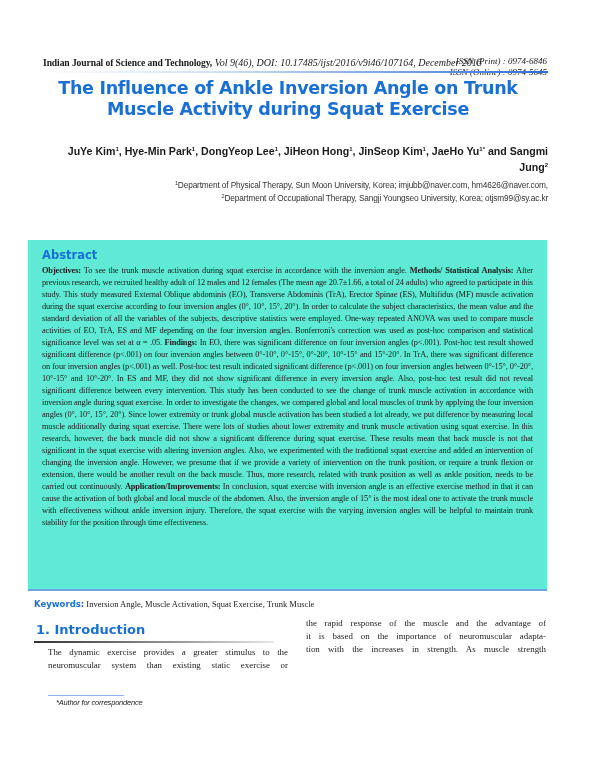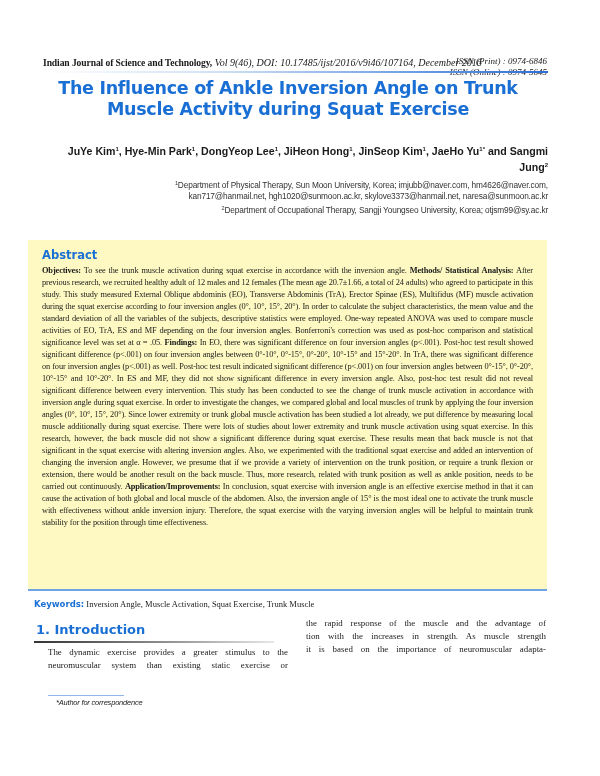--- a/index.html
+++ b/index.html
@@ -12,21 +12,21 @@
   .head-rule { position: absolute; left: 43px; top: 71px; width: 505px; height: 2px; background: linear-gradient(to right, #ffffff 0%, #cfe0f5 35%, #2a6fd6 100%); }
 
   .title { position: absolute; right: 52px; top: 78px; width: 520px; text-align: center; font-family: "DejaVu Sans", "Liberation Sans", sans-serif; font-weight: bold; font-size: 17.5px; line-height: 21px; color: #1a6fd4; letter-spacing: -0.3px; }
 
   .authors { position: absolute; right: 52px; top: 142px; width: 520px; text-align: right; font-family: "Liberation Sans", "DejaVu Sans", sans-serif; font-weight: bold; font-size: 10.6px; line-height: 14px; color: #1a1a1a; }
   .authors sup { font-size: 6px; vertical-align: 4px; }
 
   .affil { position: absolute; right: 52px; top: 178px; width: 540px; text-align: right; font-family: "Liberation Sans", "DejaVu Sans", sans-serif; font-size: 8.3px; line-height: 11.3px; color: #333; letter-spacing: -0.15px; }
   .affil sup { font-size: 5.5px; vertical-align: 3px; }
 
-  .abstract-box { position: absolute; left: 28px; top: 240px; width: 491px; padding: 0 14px; height: 349px; background: #fef9c3; border-bottom: 2px solid #6fa3e6; }
+  .abstract-box { position: absolute; left: 28px; top: 240px; width: 491px; padding: 0 14px; height: 349px; background: #5eead4; border-bottom: 2px solid #6fa3e6; }
   .abstract-title { font-family: "DejaVu Sans", "Liberation Sans", sans-serif; font-weight: bold; color: #1a6fd4; font-size: 11.5px; margin-top: 8px; height: 17px; }
   .abstract-body { font-size: 8.35px; line-height: 12px; text-align: justify; color: #1a1a1a; letter-spacing: -0.12px; }
   .abstract-body b { font-weight: bold; }
 
   .keywords { position: absolute; left: 34px; top: 598px; font-size: 8.5px; line-height: 12px; color: #1a1a1a; }
   .keywords .kw-label { font-family: "DejaVu Sans", "Liberation Sans", sans-serif; font-weight: bold; color: #1a6fd4; font-size: 8.5px; }
 
   .intro-heading { position: absolute; left: 36px; top: 622px; font-family: "DejaVu Sans", "Liberation Sans", sans-serif; font-weight: bold; font-size: 13px; color: #1a6fd4; line-height: 16px; }
   .intro-rule { position: absolute; left: 34px; top: 641px; width: 240px; height: 2px; background: linear-gradient(to right, #333 0%, #999 60%, #e8e8e8 100%); }
 
@@ -58,21 +58,20 @@
 
 <div class="authors">
   <div>
     <span>JuYe Kim</span><sup>1</sup><span>, </span><span>Hye-Min Park</span><sup>1</sup><span>, </span><span>DongYeop Lee</span><sup>1</sup><span>, </span><span>JiHeon Hong</span><sup>1</sup><span>, </span><span>JinSeop Kim</span><sup>1</sup><span>, </span><span>JaeHo Yu</span><sup>1*</sup><span> and Sangmi</span>
   </div>
   <div><span>Jung</span><sup>2</sup></div>
 </div>
 
 <div class="affil">
   <div><sup>1</sup><span>Department of Physical Therapy, Sun Moon University, Korea; imjubb@naver.com, hm4626@naver.com,</span></div>
-  <div><span>kan717@hanmail.net, hgh1020@sunmoon.ac.kr, skylove3373@hanmail.net, naresa@sunmoon.ac.kr</span></div>
   <div><sup>2</sup><span>Department of Occupational Therapy, Sangji Youngseo University, Korea; otjsm99@sy.ac.kr</span></div>
 </div>
 
 <div class="abstract-box">
   <div class="abstract-title">Abstract</div>
   <div class="abstract-body"><b>Objectives:</b><span> To see the trunk muscle activation during squat exercise in accordance with the inversion angle. </span><b>Methods/ Statistical Analysis:</b><span> After previous research, we recruited healthy adult of 12 males and 12 females (The mean age 20.7±1.66, a total of 24 adults) who agreed to participate in this study. This study measured External Oblique abdominis (EO), Transverse Abdominis (TrA), Erector Spinae (ES), Multifidus (MF) muscle activation during the squat exercise according to four inversion angles (0°, 10°, 15°, 20°). In order to calculate the subject characteristics, the mean value and the standard deviation of all the variables of the subjects, descriptive statistics were employed. One-way repeated ANOVA was used to compare muscle activities of EO, TrA, ES and MF depending on the four inversion angles. Bonferroni's correction was used as post-hoc comparison and statistical significance level was set at α = .05. </span><b>Findings:</b><span> In EO, there was significant difference on four inversion angles (p&lt;.001). Post-hoc test result showed significant difference (p&lt;.001) on four inversion angles between 0°-10°, 0°-15°, 0°-20°, 10°-15° and 15°-20°. In TrA, there was significant difference on four inversion angles (p&lt;.001) as well. Post-hoc test result indicated significant difference (p&lt;.001) on four inversion angles between 0°-15°, 0°-20°, 10°-15° and 10°-20°. In ES and MF, they did not show significant difference in every inversion angle. Also, post-hoc test result did not reveal significant difference between every intervention. This study has been conducted to see the change of trunk muscle activation in accordance with inversion angle during squat exercise. In order to investigate the changes, we compared global and local muscles of trunk by applying the four inversion angles (0°, 10°, 15°, 20°). Since lower extremity or trunk global muscle activation has been studied a lot already, we put difference by measuring local muscle additionally during squat exercise. There were lots of studies about lower extremity and trunk muscle activation using squat exercise. In this research, however, the back muscle did not show a significant difference during squat exercise. These results mean that back muscle is not that significant in the squat exercise with altering inversion angles. Also, we experimented with the traditional squat exercise and added an intervention of changing the inversion angle. However, we presume that if we provide a variety of intervention on the trunk position, or require a trunk flexion or extension, there would be another result on the back muscle. Thus, more research, related with trunk position as well as ankle position, needs to be carried out continuously. </span><b>Application/Improvements:</b><span> In conclusion, squat exercise with inversion angle is an effective exercise method in that it can cause the activation of both global and local muscle of the abdomen. Also, the inversion angle of 15° is the most ideal one to activate the trunk muscle with effectiveness without ankle inversion injury. Therefore, the squat exercise with the varying inversion angles will be helpful to maintain trunk stability for the position through time effectiveness.</span></div>
 </div>
 
 <div class="keywords">
   <span class="kw-label">Keywords:</span><span> Inversion Angle, Muscle Activation, Squat Exercise, Trunk Muscle</span>
@@ -81,18 +80,18 @@
 <div class="intro-heading">1.  Introduction</div>
 <div class="intro-rule"></div>
 
 <div class="col col-left">
   <p>The dynamic exercise provides a greater stimulus to the</p>
   <p>neuromuscular system than existing static exercise or</p>
 </div>
 
 <div class="col col-right">
   <p>the rapid response of the muscle and the advantage of</p>
+  <p>it is based on the importance of neuromuscular adapta-</p>
   <p>tion with the increases in strength. As muscle strength</p>
-  <p>it is based on the importance of neuromuscular adapta-</p>
 </div>
 
 <div class="fn-rule"></div>
 <div class="footnote">*Author for correspondence</div>
 
 </body></html>

